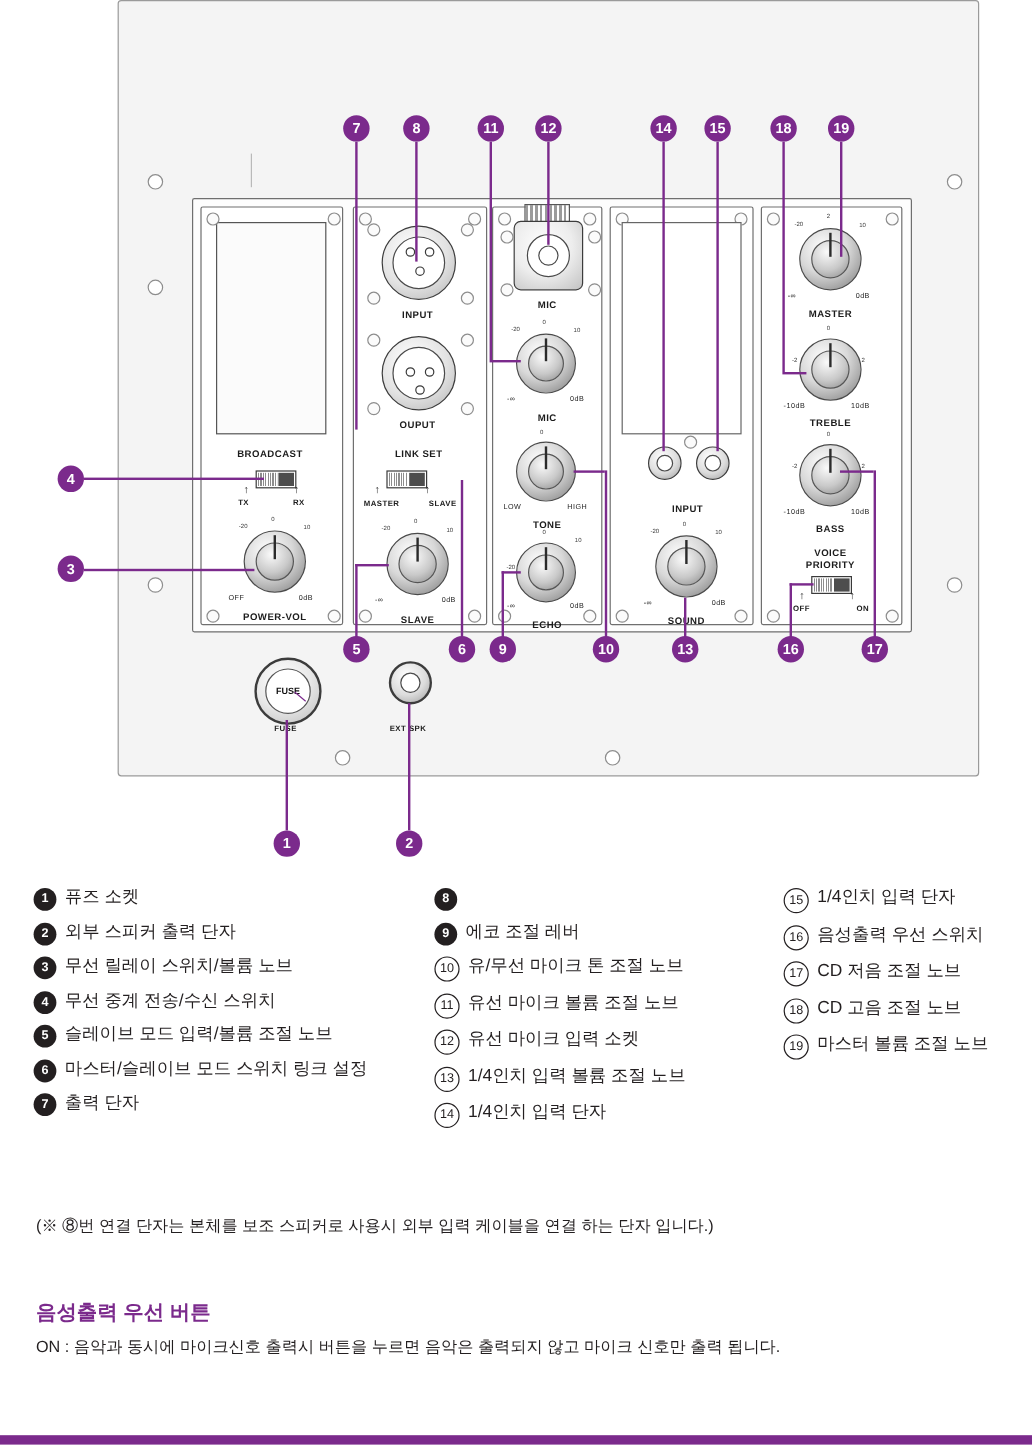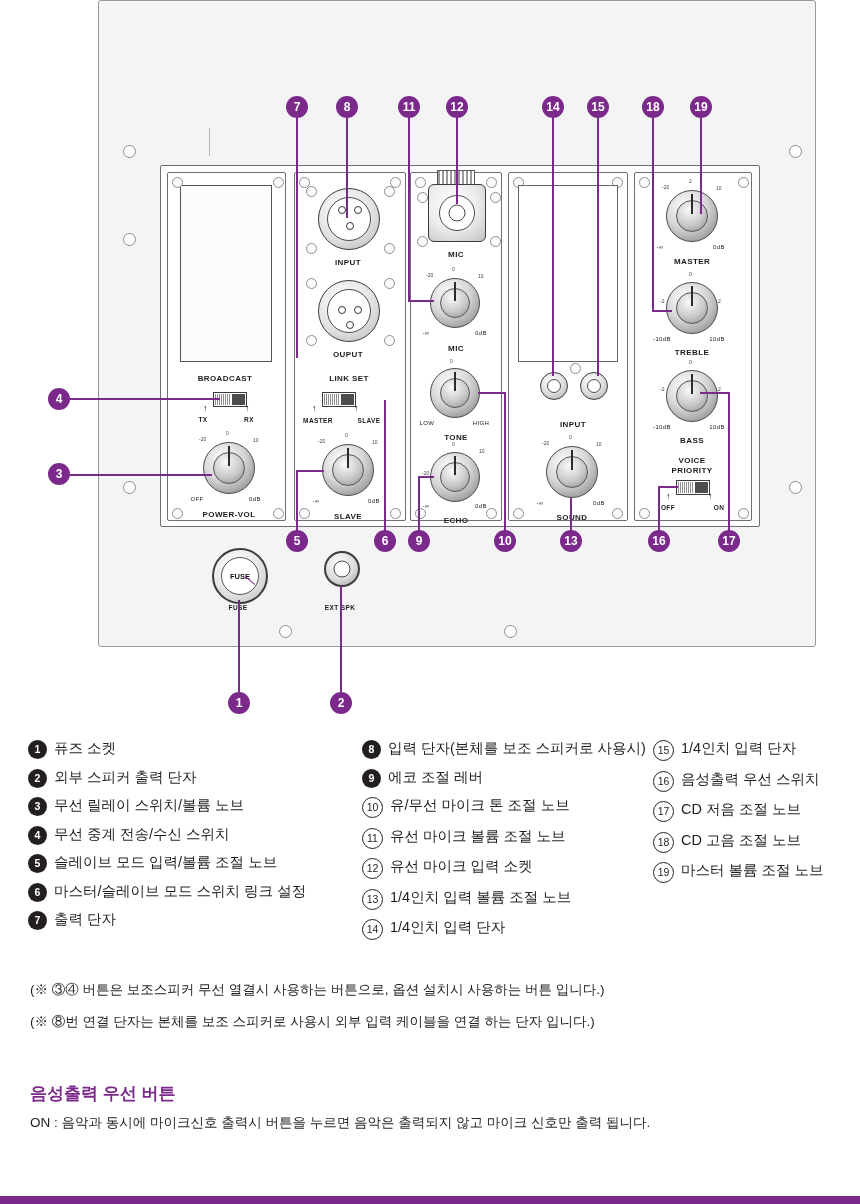--- a/index.html
+++ b/index.html
@@ -492,21 +492,20 @@
         </div>
       <div class="item">
           <span class="num">7</span>
           <span>출력 단자</span>
         </div>
     </div>
 
     <div class="col" style="left:334px;top:0px;width:310px;">
       <div class="item">
           <span class="num">8</span>
-          <span>입력 단자(본체를 보조 스피커로 사용시)</span>
         </div>
       <div class="item">
           <span class="num">9</span>
           <span>에코 조절 레버</span>
         </div>
       <div class="item">
           <span class="num ring">10</span>
           <span>유/무선 마이크 톤 조절 노브</span>
         </div>
       <div class="item">
@@ -544,20 +543,19 @@
           <span class="num ring">18</span>
           <span>CD 고음 조절 노브</span>
         </div>
       <div class="item">
           <span class="num ring">19</span>
           <span>마스터 볼륨 조절 노브</span>
         </div>
     </div>
   </div>
 
-  <div class="note" style="left:30px;top:980px;width:800px;">(※ ③④ 버튼은 보조스피커 무선 열결시 사용하는 버튼으로, 옵션 설치시 사용하는 버튼 입니다.)</div>
   <div class="note" style="left:30px;top:1012px;width:800px;">(※ ⑧번 연결 단자는 본체를 보조 스피커로 사용시 외부 입력 케이블을 연결 하는 단자 입니다.)</div>
 
   <div class="sect-title" style="left:30px;top:1082px;">음성출력 우선 버튼</div>
   <div class="sect-body" style="left:30px;top:1112px;width:810px;">ON : 음악과 동시에 마이크신호 출력시 버튼을 누르면 음악은 출력되지 않고 마이크 신호만 출력 됩니다.</div>
 
   <div class="bottombar"></div>
 </div>
 
 </body></html>

